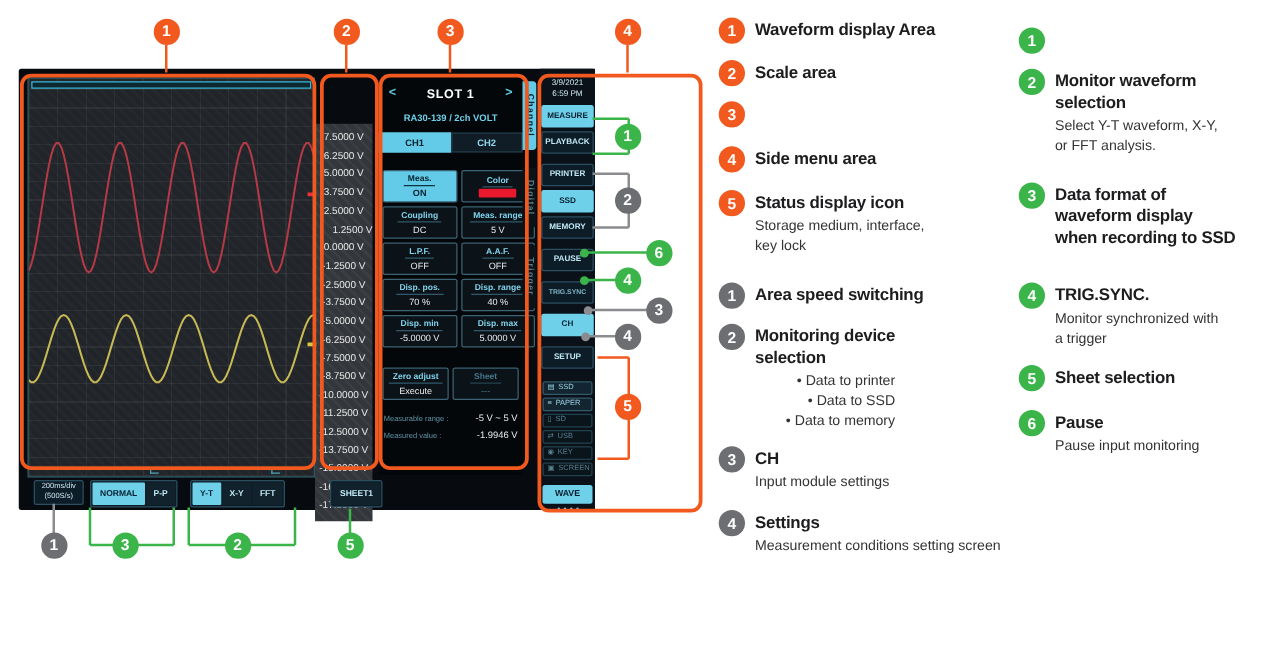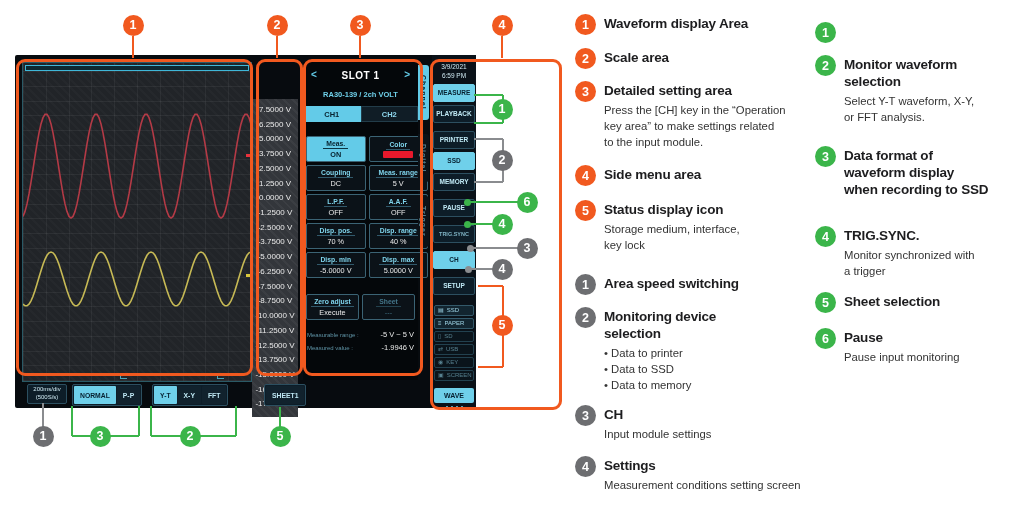--- a/index.html
+++ b/index.html
@@ -82,21 +82,21 @@
   .l-orange{background:#f1591f;} .l-green{background:#3bb54a;} .l-gray{background:#8a8c8f;}
   
   .ann-col{position:absolute;display:flex;flex-direction:column;}
   .ann-item{display:flex;}
   .badge{flex:none;width:21px;height:21px;border-radius:50%;color:#fff;font-size:12.5px;font-weight:bold;
          display:flex;align-items:center;justify-content:center;margin-right:8px;}
   .ann-body{padding-top:1px;}
   .ann-title{font-size:13.5px;font-weight:bold;color:#1d1d1f;line-height:17px;letter-spacing:-.2px;}
   .ann-text{margin:3px 0 0;font-size:11.3px;color:#333;line-height:16px;white-space:nowrap;}
   .ann-bullets{margin:3px 0 0;padding:0;list-style:none;}
-  .ann-bullets li{font-size:11.3px;color:#333;line-height:16px;}
+  .ann-bullets li{font-size:11.3px;color:#333;line-height:16px;text-align:right;}
   .ann-bullets li::before{content:"• ";}
 </style>
 </head>
 <body>
 
 <div class="stage">
 
   <div class="device">
 
     <div class="wave-area">
@@ -108,21 +108,21 @@
       <div class="time-tick" style="left:97px;"></div>
       <div class="time-tick" style="left:194px;"></div>
     </div>
 
     <div class="scale-col" id="scale-col">
         <div class="scale-val" style="top: 6px;">7.5000 V</div>
         <div class="scale-val" style="top: 20.72px;">6.2500 V</div>
         <div class="scale-val" style="top: 35.44px;">5.0000 V</div>
         <div class="scale-val" style="top: 50.16px;">3.7500 V</div>
         <div class="scale-val" style="top: 64.88px;">2.5000 V</div>
-        <div class="scale-val" style="top: 79.6px;">1.2500 V</div>
+        <div class="scale-val" style="top: 79.6px; text-align: right;">1.2500 V</div>
         <div class="scale-val" style="top: 94.32px;">0.0000 V</div>
         <div class="scale-val" style="top: 109.04px;">-1.2500 V</div>
         <div class="scale-val" style="top: 123.76px;">-2.5000 V</div>
         <div class="scale-val" style="top: 138.48px;">-3.7500 V</div>
         <div class="scale-val" style="top: 153.2px;">-5.0000 V</div>
         <div class="scale-val" style="top: 167.92px;">-6.2500 V</div>
         <div class="scale-val" style="top: 182.64px;">-7.5000 V</div>
         <div class="scale-val" style="top: 197.36px;">-8.7500 V</div>
         <div class="scale-val" style="top: 212.08px;">-10.0000 V</div>
         <div class="scale-val" style="top: 226.8px;">-11.2500 V</div>
@@ -343,24 +343,20 @@
         </div>
       </div>
       <div class="ann-item" style="margin-top: 13px;">
         <div class="badge c-orange">2</div>
         <div class="ann-body">
           <div class="ann-title">Scale area</div>
         </div>
       </div>
       <div class="ann-item" style="margin-top: 12px;">
         <div class="badge c-orange">3</div>
-        <div class="ann-body">
-          <div class="ann-title">Detailed setting area</div>
-          <p class="ann-text">Press the [CH] key in the “Operation<br>key area” to make settings related<br>to the input module.</p>
-        </div>
       </div>
       <div class="ann-item" style="margin-top: 15px;">
         <div class="badge c-orange">4</div>
         <div class="ann-body">
           <div class="ann-title">Side menu area</div>
         </div>
       </div>
       <div class="ann-item" style="margin-top: 14px;">
         <div class="badge c-orange">5</div>
         <div class="ann-body">

